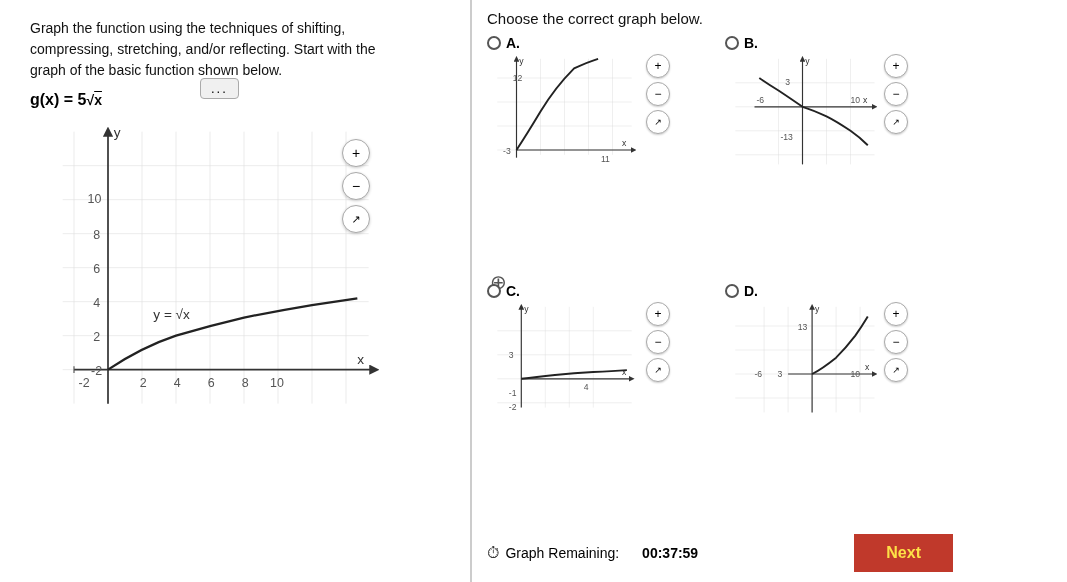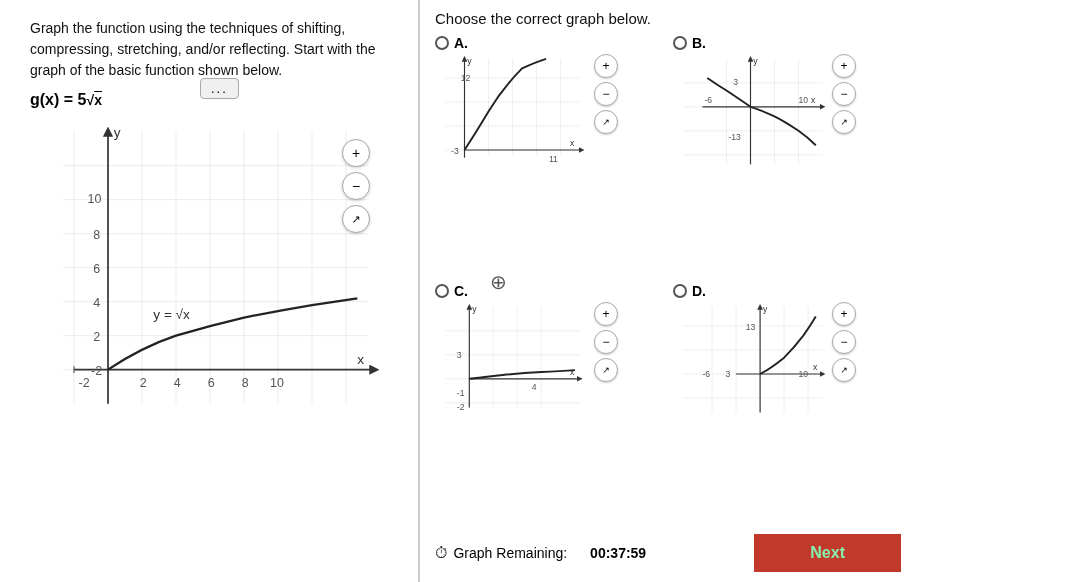--- a/index.html
+++ b/index.html
@@ -8,21 +8,21 @@
       background: #fff;
       width: 1067px;
       height: 582px;
       overflow: hidden;
       display: flex;
       flex-direction: row;
     }
 
     
     .left-panel {
-      width: 420px;
+      width: 472px;
       padding: 18px 20px 10px 30px;
       border-right: 2px solid #ccc;
       display: flex;
       flex-direction: column;
       position: relative;
     }
 
     .problem-text {
       font-size: 14px;
       line-height: 1.5;
@@ -187,24 +187,24 @@
       gap: 6px;
       font-size: 14px;
     }
 
     .timer-icon {
       font-size: 16px;
     }
 
     .next-btn {
       background: #c0392b;
-      color: #86efac;
+      color: #fde047;
       border: none;
       border-radius: 0;
-      padding: 10px 56px;
+      padding: 10px 32px;
       font-size: 16px;
       font-weight: bold;
       cursor: pointer;
     }
 
     .center-icon {
       position: absolute;
       left: 490px;
       top: 270px;
       font-size: 20px;

